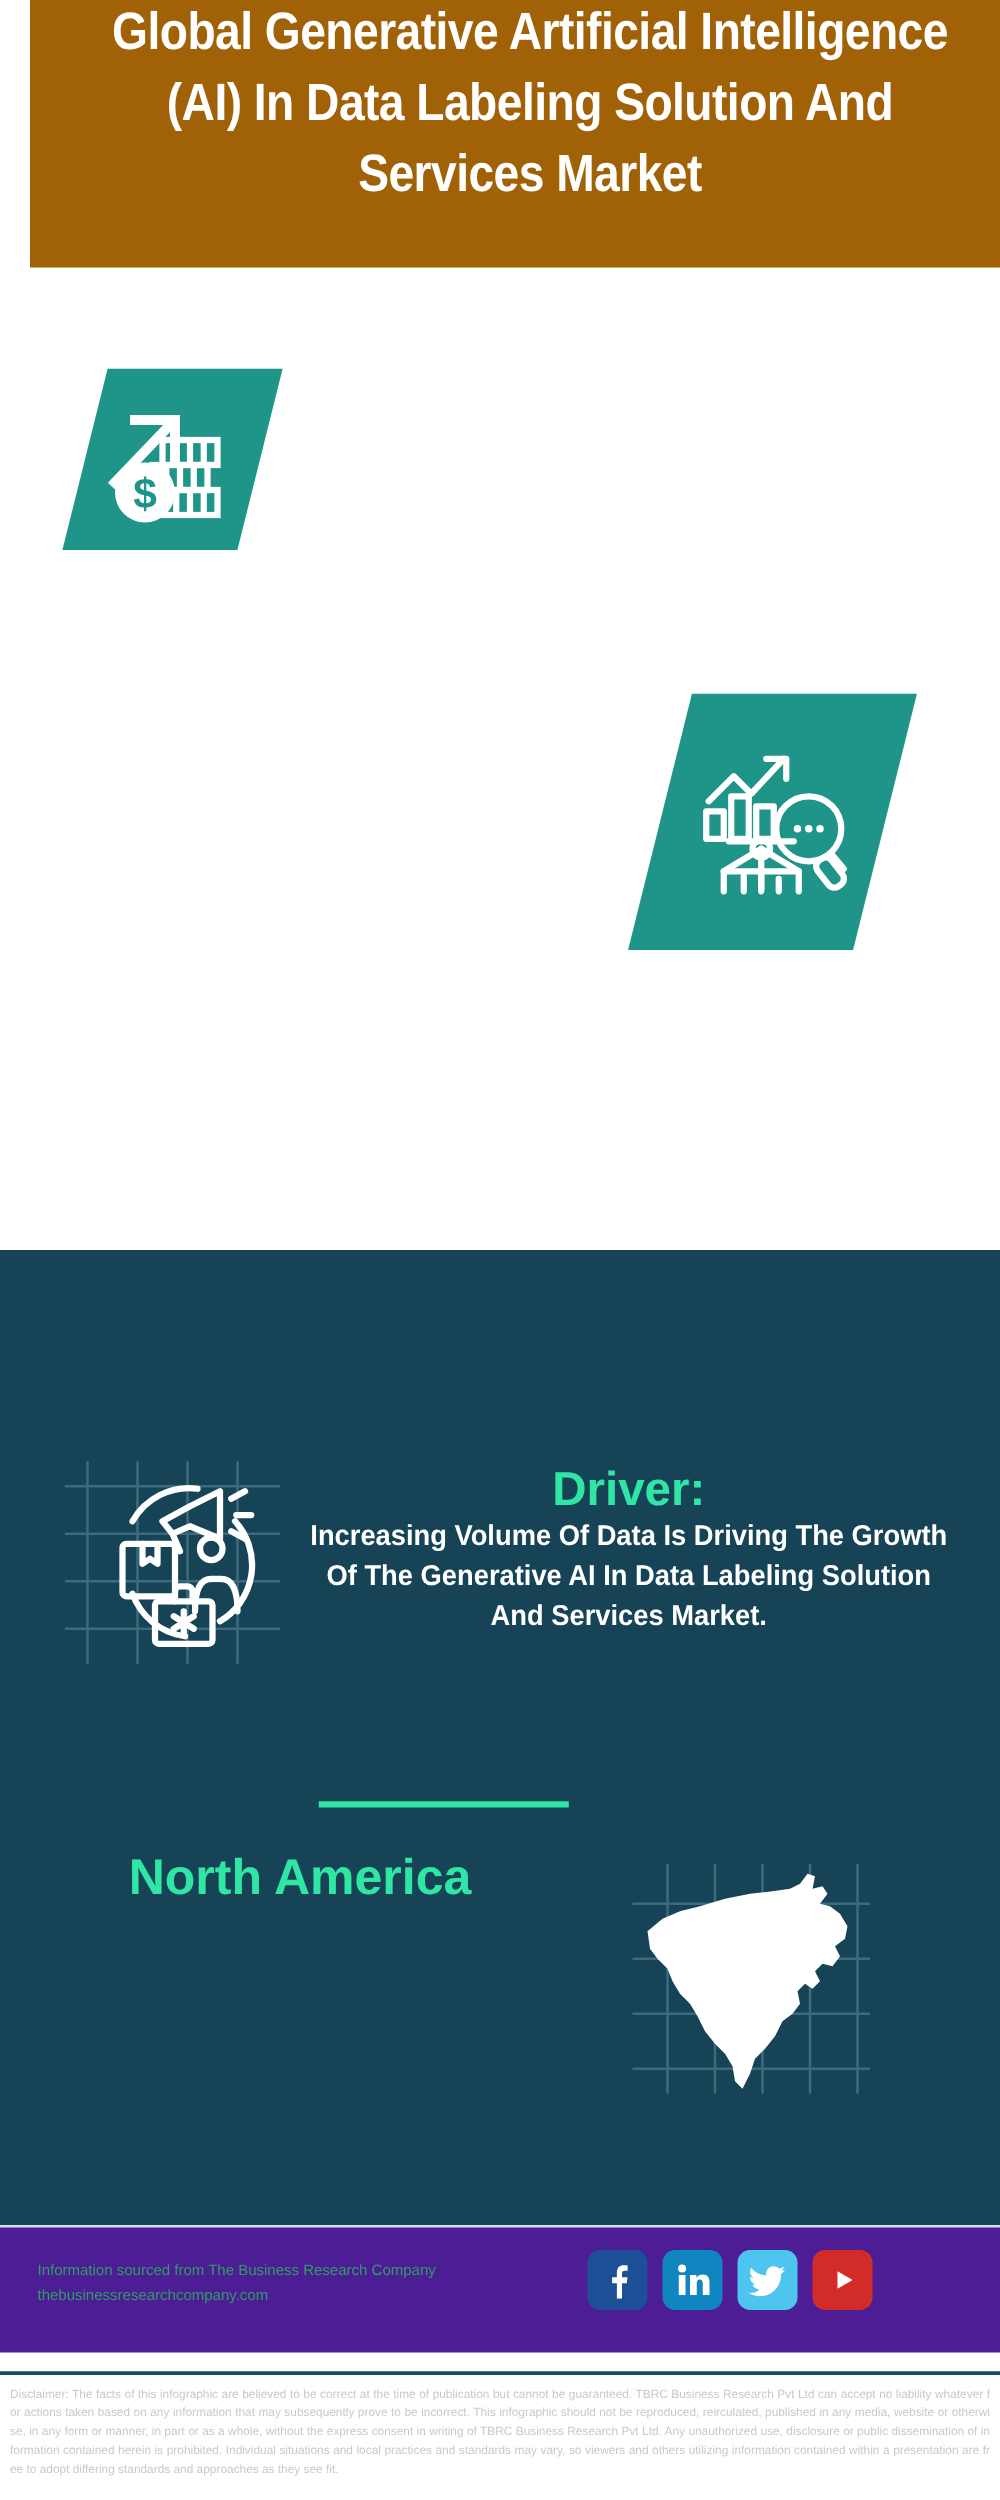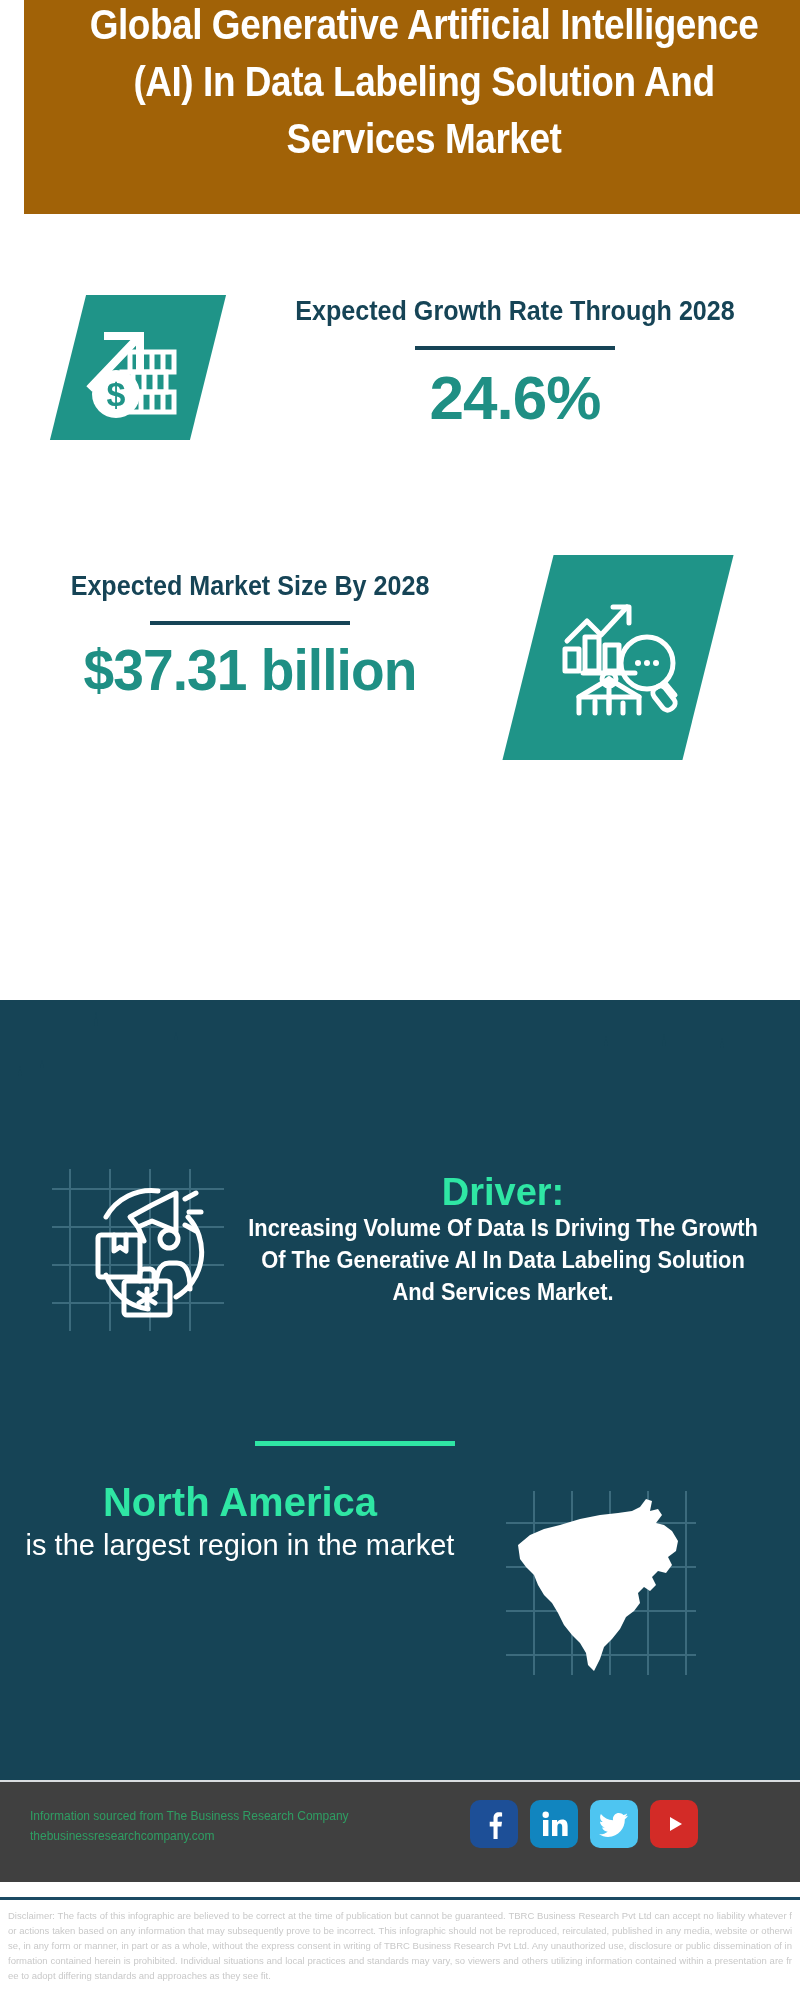--- a/index.html
+++ b/index.html
@@ -195,21 +195,21 @@
     left: 500px; top: 1485px;
     width: 200px; height: 200px;
   }
 
   
   .footer {
     position: absolute;
     left: 0; top: 1780px;
     width: 800px;
     height: 100px;
-    background: #404040;
+    background: #4c1d95;
     border-top: 2px solid #d9dde0;
   }
   .footer-text {
     position: absolute;
     left: 30px; top: 24px;
     color: #2e9e63;
     font-size: 12px;
     line-height: 20px;
   }
   .social-row {
@@ -279,34 +279,24 @@
           <line x1="63" y1="84" x2="63" y2="104"></line>
           <line x1="74" y1="84" x2="74" y2="104"></line>
           <line x1="85" y1="84" x2="85" y2="104"></line>
         </g>
         <circle cx="38" cy="86" r="24" fill="#ffffff"></circle>
         <text x="38" y="98" font-family="Liberation Sans, sans-serif" font-size="34" font-weight="bold" fill="#1f9488" text-anchor="middle">$</text>
       </svg>
     </div>
   </div>
 
-  <div class="growth-text">
-    <div class="label-dark">Expected Growth Rate Through 2028</div>
-    <div class="rule-dark"></div>
-    <div class="big-teal">24.6%</div>
-  </div>
 </div>
 
 <div class="size-block">
 
-  <div class="size-text">
-    <div class="label-dark">Expected Market Size By 2028</div>
-    <div class="rule-dark"></div>
-    <div class="big-teal-money">$37.31 billion</div>
-  </div>
 
   <div class="para-icon size-icon-box">
     <div class="inner">
       <svg width="130" height="130" viewBox="0 0 130 130">
         <g fill="none" stroke="#ffffff" stroke-width="5" stroke-linecap="round" stroke-linejoin="round">
           <polyline points="14,48 34,28 48,42 74,14"></polyline>
           <polyline points="60,14 76,14 76,30"></polyline>
           <rect x="12" y="56" width="14" height="22"></rect>
           <rect x="32" y="44" width="14" height="34"></rect>
           <rect x="52" y="52" width="14" height="26"></rect>
@@ -377,21 +367,20 @@
 
 <div class="driver-text">
   <div class="driver-head">Driver:</div>
   <div class="driver-body">Increasing Volume Of Data Is Driving The Growth Of The Generative AI In Data Labeling Solution And Services Market.</div>
 </div>
 
 <div class="rule-mint"></div>
 
 <div class="region-text">
   <div class="region-head">North America</div>
-  <div class="region-body">is the largest region in the market</div>
 </div>
 
 <div class="map-wrap">
   <svg width="200" height="200" viewBox="0 0 200 200">
     <g stroke="#3c6b7d" stroke-width="2" fill="none">
       <line x1="34" y1="6" x2="34" y2="190"></line>
       <line x1="72" y1="6" x2="72" y2="190"></line>
       <line x1="110" y1="6" x2="110" y2="190"></line>
       <line x1="148" y1="6" x2="148" y2="190"></line>
       <line x1="186" y1="6" x2="186" y2="190"></line>

